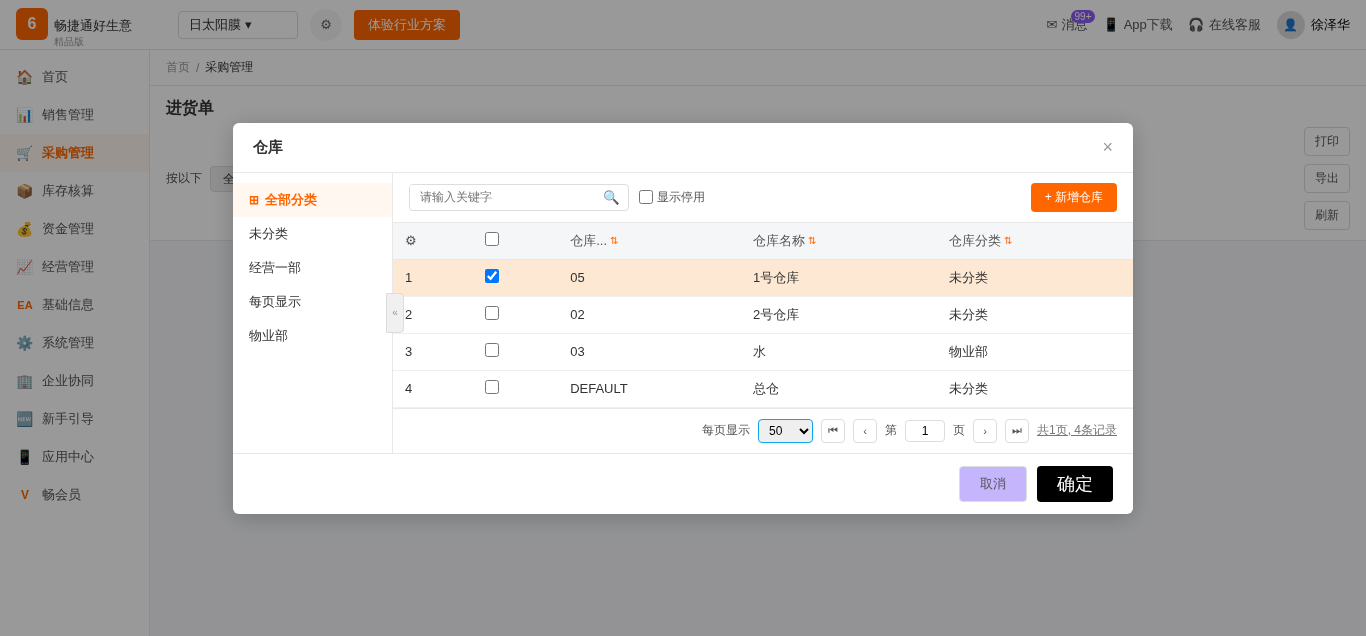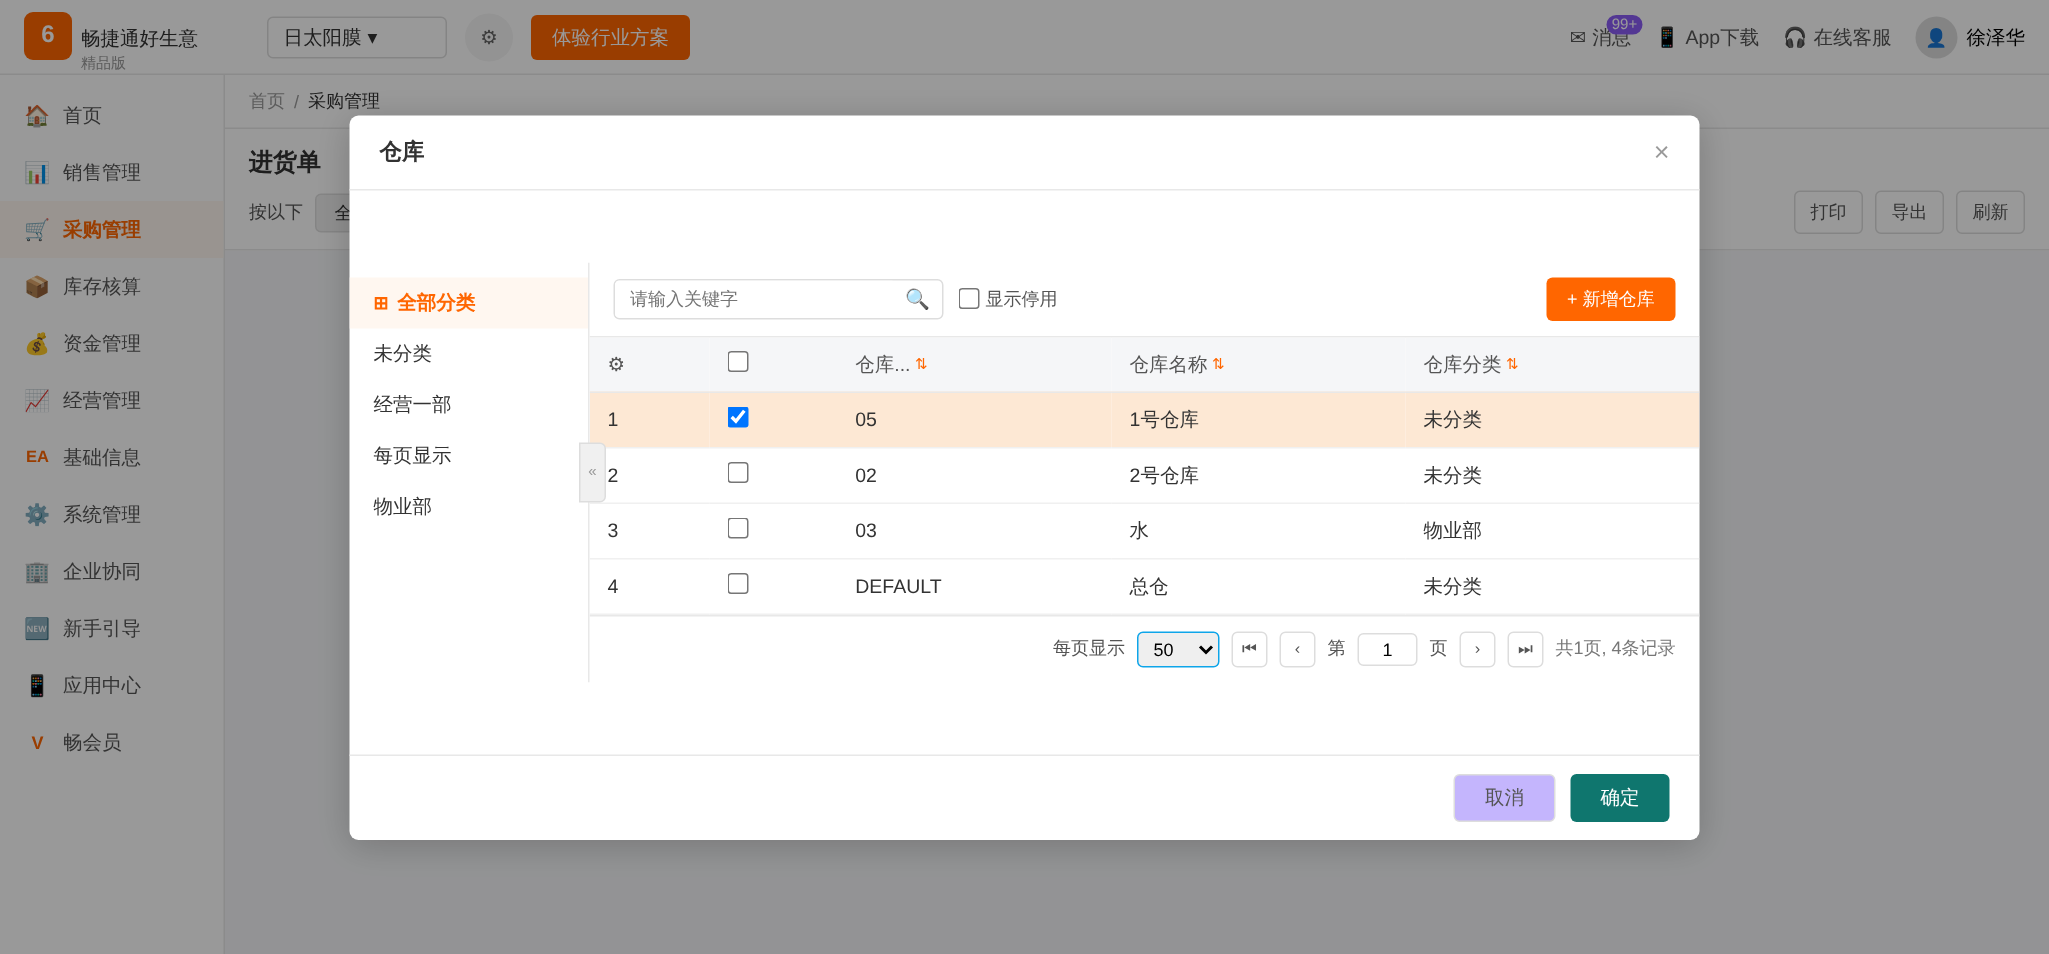--- a/index.html
+++ b/index.html
@@ -91,42 +91,41 @@
       border-bottom: 1px solid #e8e8e8;
     }
     .page-title { font-size: 16px; font-weight: bold; color: #333; margin-bottom: 8px; }
     .filter-bar { display: flex; align-items: center; gap: 8px; flex-wrap: wrap; padding-bottom: 10px; }
     .filter-label { color: #555; font-size: 12px; }
     .filter-select {
       border: 1px solid #ddd; border-radius: 4px; padding: 4px 8px; font-size: 12px; color: #333; cursor: pointer;
     }
     .btn-query { background: #f60; color: #fff; border: none; border-radius: 4px; padding: 5px 16px; cursor: pointer; font-size: 12px; }
     .btn-setting { background: #fff; color: #555; border: 1px solid #ddd; border-radius: 4px; padding: 5px 12px; cursor: pointer; font-size: 12px; }
-    .toolbar-right { margin-left: auto; display: flex; gap: 8px; align-items: center; }
+    .toolbar-right { margin-left: auto; display: flex; gap: 8px; align-items: center; flex-direction: column; }
     .btn-outline { background: #fff; color: #555; border: 1px solid #ddd; border-radius: 4px; padding: 5px 10px; cursor: pointer; font-size: 12px; }
 
     
     .table-area { padding: 12px 16px; background: #f5f6f8; flex: 1; overflow: auto; }
 
     
     .overlay {
       position: fixed; top: 0; left: 0; right: 0; bottom: 0;
       background: rgba(0,0,0,0.4);
       display: flex; align-items: center; justify-content: center;
       z-index: 1000;
     }
     .modal {
       background: #fff;
       border-radius: 6px;
       width: 900px;
       max-height: 560px;
       display: flex;
       flex-direction: column;
       box-shadow: 0 4px 24px rgba(0,0,0,0.2);
-      gap: 48px;
     }
     .modal-header {
       padding: 14px 20px;
       border-bottom: 1px solid #e8e8e8;
       display: flex; align-items: center; justify-content: space-between;
     }
     .modal-title { font-size: 15px; font-weight: bold; color: #333; }
     .modal-close { cursor: pointer; color: #999; font-size: 18px; }
     .modal-body { display: flex; flex: 1; overflow: hidden; }
 
@@ -197,35 +196,35 @@
       display: flex; align-items: center; gap: 8px; font-size: 12px; color: #555;
       justify-content: flex-end;
     }
     .page-size-select { border: 1px solid #0ea5e9; border-radius: 4px; padding: 3px 6px; font-size: 12px; }
     .page-btn {
       width: 24px; height: 24px; border: 1px solid #ddd; border-radius: 4px;
       display: flex; align-items: center; justify-content: center;
       cursor: pointer; background: #fff; color: #555; font-size: 11px;
     }
     .page-input { width: 40px; border: 1px solid #ddd; border-radius: 4px; padding: 3px 6px; text-align: center; font-size: 12px; }
-    .page-total { color: #777; }
+    .page-total { color: #777; text-decoration: underline; }
 
     
     .modal-footer {
       padding: 12px 20px;
       border-top: 1px solid #e8e8e8;
       display: flex; justify-content: flex-end; gap: 10px;
     }
     .btn-cancel {
       background: #c4b5fd; color: #555; border: 1px solid #ddd; border-radius: 4px;
       padding: 6px 20px; cursor: pointer; font-size: 13px;
     }
     .btn-confirm {
-      background: #0f766e; color: #fff; border: none; border-radius: 4px;
-      padding: 6px 20px; cursor: pointer; font-size: 13px;
+      background: #000000; color: #fff; border: none; border-radius: 4px;
+      padding: 6px 20px; cursor: pointer; font-size: 18px;
     }
 
     
     .cb { width: 14px; height: 14px; cursor: pointer; }
   </style>
 </head>
 <body>
 
 <div class="top-header">
   <div class="logo-area">

